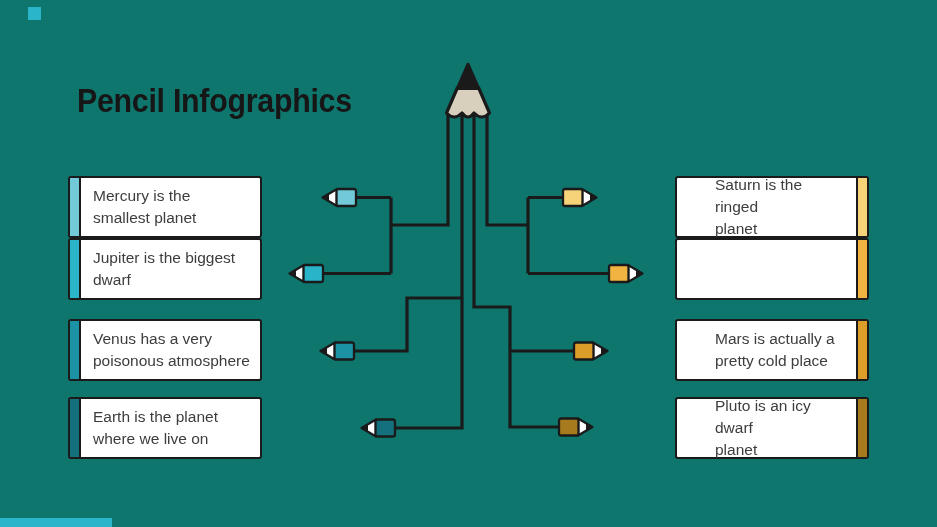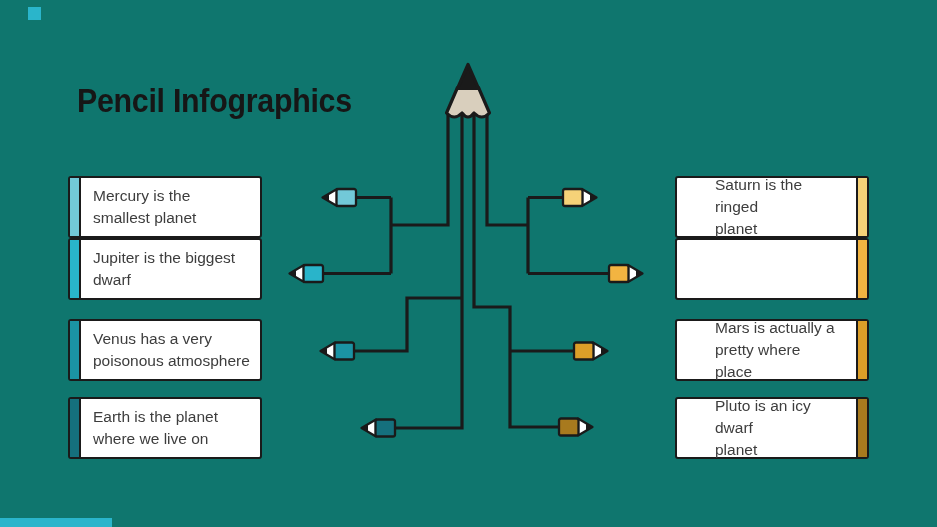--- a/index.html
+++ b/index.html
@@ -130,21 +130,21 @@
     <span class="stripe" style="background-color: rgb(246, 210, 120);"></span>
     <span class="label">Saturn is the ringed
 planet</span>
   </div>
   <div class="card right row2">
     <span class="stripe" style="background-color: rgb(242, 180, 65);"></span>
   </div>
   <div class="card right row3">
     <span class="stripe" style="background-color: rgb(220, 158, 40);"></span>
     <span class="label">Mars is actually a
-pretty where place</span>
+pretty cold place</span>
   </div>
   <div class="card right row4">
     <span class="stripe" style="background-color: rgb(168, 122, 30);"></span>
     <span class="label">Pluto is an icy dwarf
 planet</span>
   </div>
 
 </div>
 
 </body></html>

